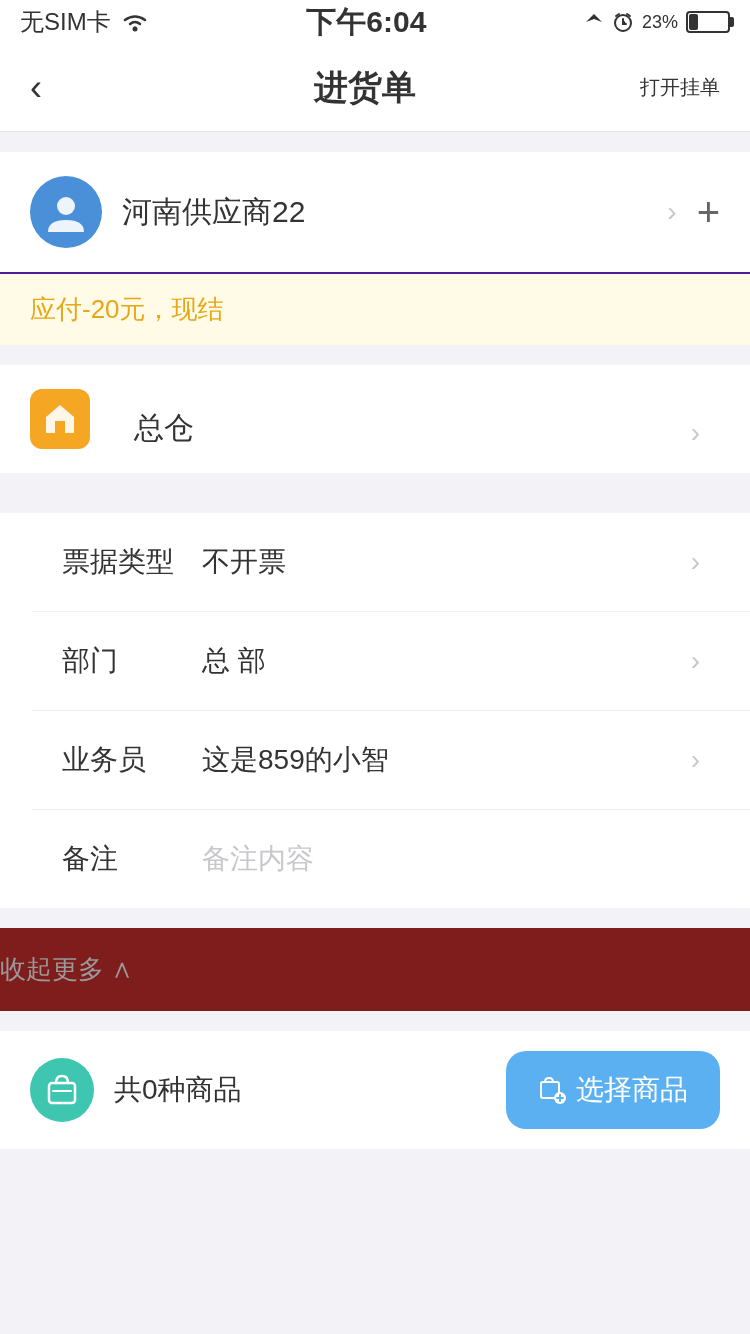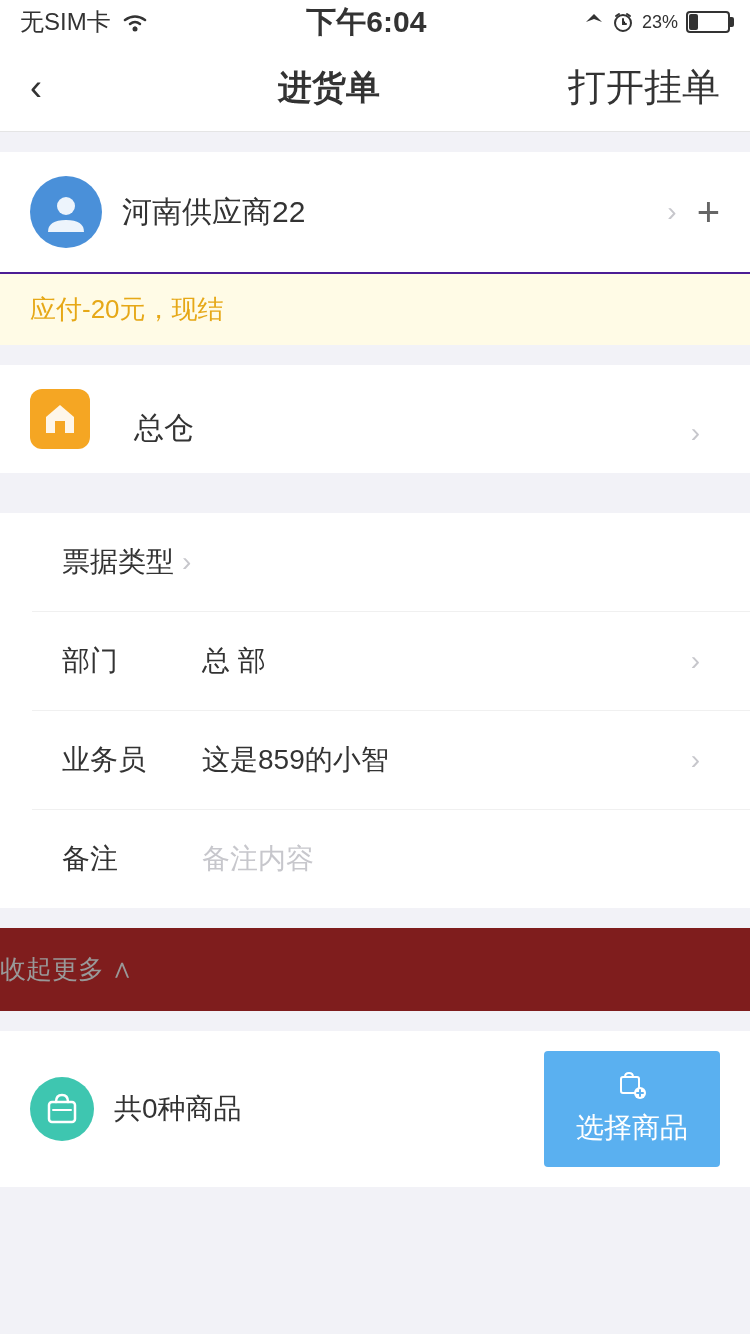--- a/index.html
+++ b/index.html
@@ -85,21 +85,21 @@
       color: #333;
       cursor: pointer;
       width: 60px;
     }
     .nav-title {
       font-size: 34px;
       font-weight: 600;
       color: #333;
     }
     .nav-action {
-      font-size: 38px;
+      font-size: 20px;
       color: #333;
       cursor: pointer;
     }
 
     
     .section-gap {
       height: 20px;
       background: #f2f2f7;
     }
 
@@ -251,27 +251,26 @@
     .product-count {
       flex: 1;
       font-size: 28px;
       color: #333;
     }
     .select-goods-btn {
       background: #5ab0f0;
       color: #fff;
       font-size: 28px;
       padding: 20px 32px;
-      border-radius: 4px;
+      border-radius: 20px;
       display: flex;
       align-items: center;
       gap: 10px;
       cursor: pointer;
       white-space: nowrap;
-      flex-direction: column;
     }
   </style>
 </head>
 <body>
 
 <div class="status-bar">
   <div class="status-left">
     <span>无SIM卡</span>
     <svg width="28" height="20" viewBox="0 0 28 20">
       <path d="M14 16 Q14 16 14 16" stroke="#333" stroke-width="3" fill="none" stroke-linecap="round"></path>
@@ -334,20 +333,21 @@
     <span class="warehouse-name">总仓</span>
     <span class="chevron-right">›</span>
   </div>
 </div>
 
 <div class="section-gap"></div>
 
 <div class="form-section">
   <div class="form-row">
     <span class="form-label">票据类型</span>
+    <span class="form-value">不开票</span>
     <span class="chevron-right">›</span>
   </div>
   <div class="form-row">
     <span class="form-label">部门</span>
     <span class="form-value">总 部</span>
     <span class="chevron-right">›</span>
   </div>
   <div class="form-row">
     <span class="form-label">业务员</span>
     <span class="form-value">这是859的小智</span>

